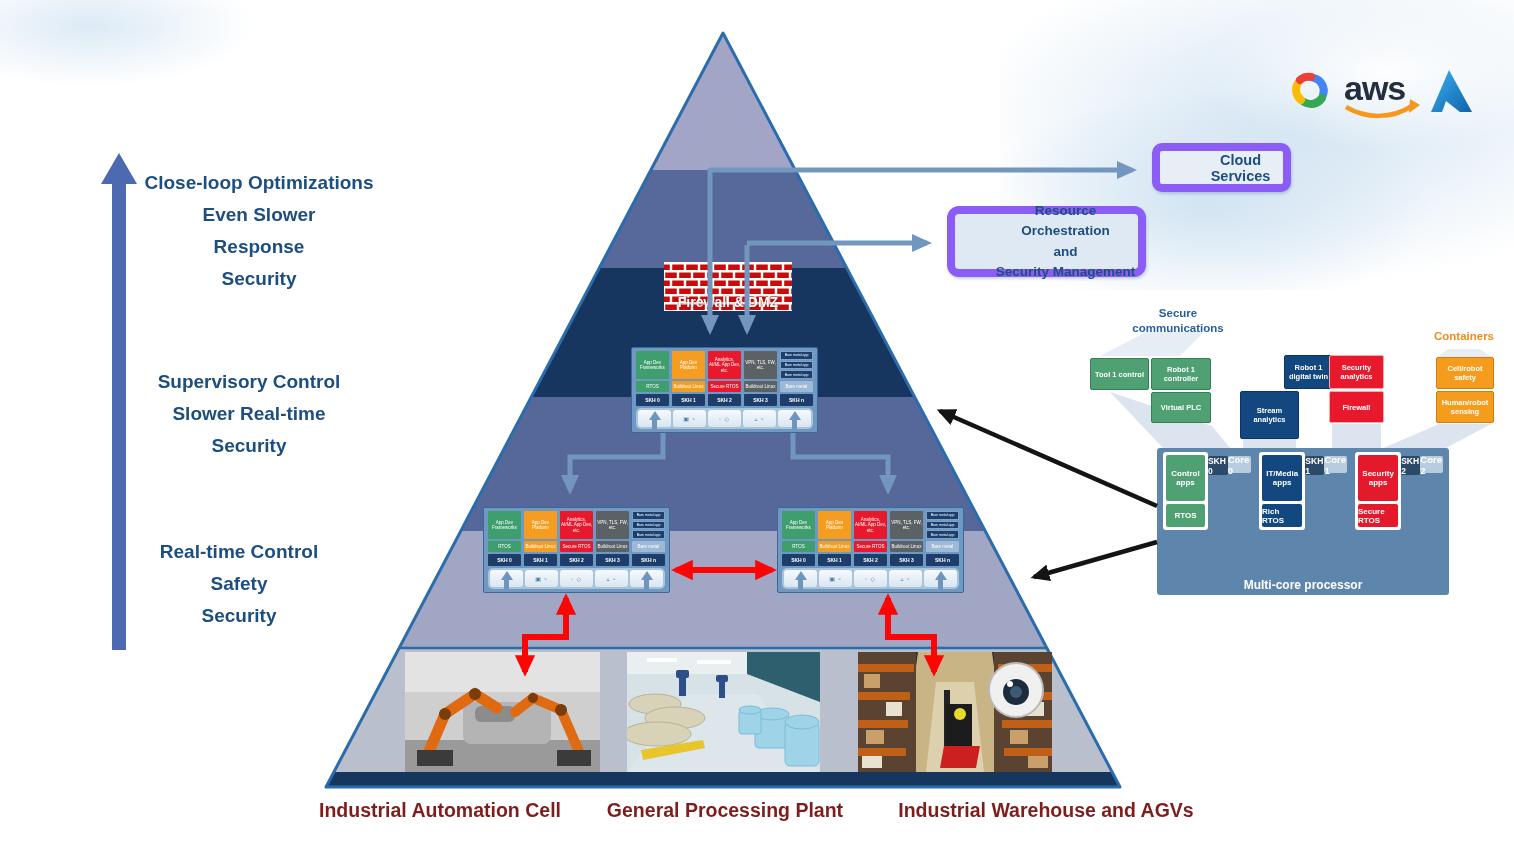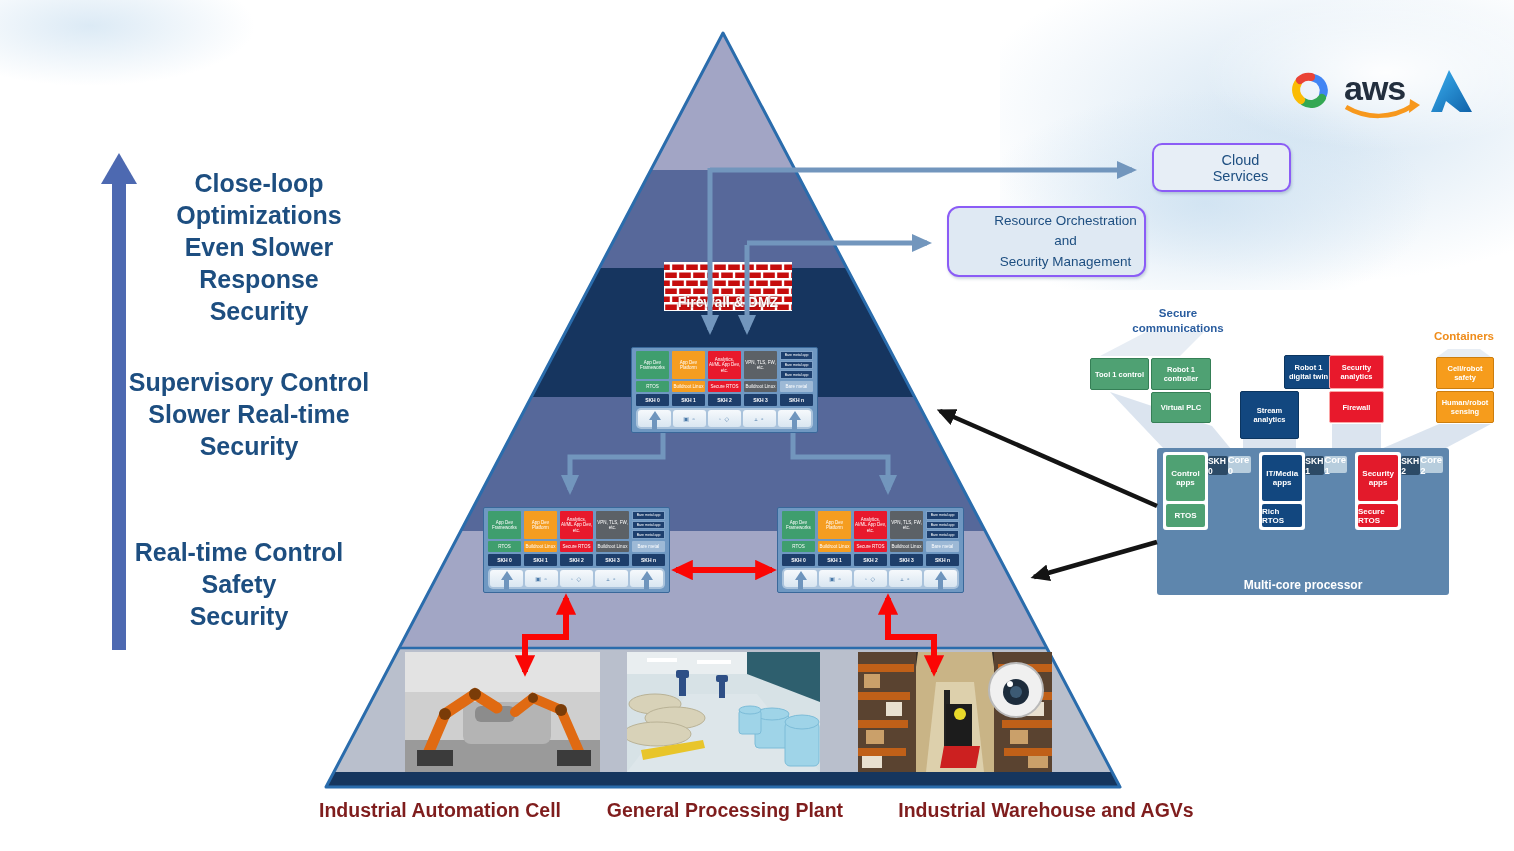--- a/index.html
+++ b/index.html
@@ -12,28 +12,28 @@
     radial-gradient(ellipse 300px 150px at 40% 70%, rgba(205,225,241,.85), rgba(205,225,241,0) 75%),
     radial-gradient(ellipse 430px 210px at 60% 40%, rgba(183,211,234,.6), rgba(183,211,234,0) 80%);}
   #cl2{left:0;top:0;width:300px;height:130px;background:
     radial-gradient(ellipse 220px 80px at 30% 20%, rgba(208,227,242,.75), rgba(208,227,242,0) 75%);}
   svg.layer{position:absolute;left:0;top:0;pointer-events:none;}
 
   
   .axis-stem{left:112px;top:183px;width:14px;height:467px;background:#4d69b1;}
   .axis-head{left:101px;top:153px;width:0;height:0;border-left:18px solid transparent;
              border-right:18px solid transparent;border-bottom:31px solid #4d69b1;}
-  .lgroup{color:#1d4e80;font-weight:700;font-size:25px;line-height:32px;text-align:center;}
+  .lgroup{color:#1d4e80;font-weight:700;font-size:19px;line-height:32px;text-align:center;}
   #lg1{left:138px;top:167px;width:242px;}
   #lg2{left:128px;top:366px;width:242px;}
   #lg3{left:118px;top:536px;width:242px;}
 
   
-  .callout{box-sizing:border-box;background:#e7eef6;border:2px solid #8b5cf6;border-radius:10px;
-           color:#1d4e80;font-weight:400;display:flex;align-items:center;justify-content:center;
+  .callout{box-sizing:border-box;background:#e7eef6;border:8px solid #8b5cf6;border-radius:10px;
+           color:#1d4e80;font-weight:700;display:flex;align-items:center;justify-content:center;
            text-align:center;box-shadow:1px 2px 3px rgba(60,90,130,.25);padding-left:38px;}
   #cloud-box{left:1152px;top:143px;width:139px;height:49px;font-size:14.5px;}
   #orch-box{left:947px;top:206px;width:199px;height:71px;font-size:13.5px;flex-direction:column;
             line-height:1.5;background:#dfe9f3;border-radius:12px;}
 
   
   #firewall{left:664px;top:262px;width:128px;height:49px;}
   #firewall .fw-label{position:absolute;left:0;right:0;bottom:1px;text-align:center;color:#fff;
             font-weight:700;font-size:14px;text-shadow:0 0 2px rgba(120,0,0,.9);}
 

